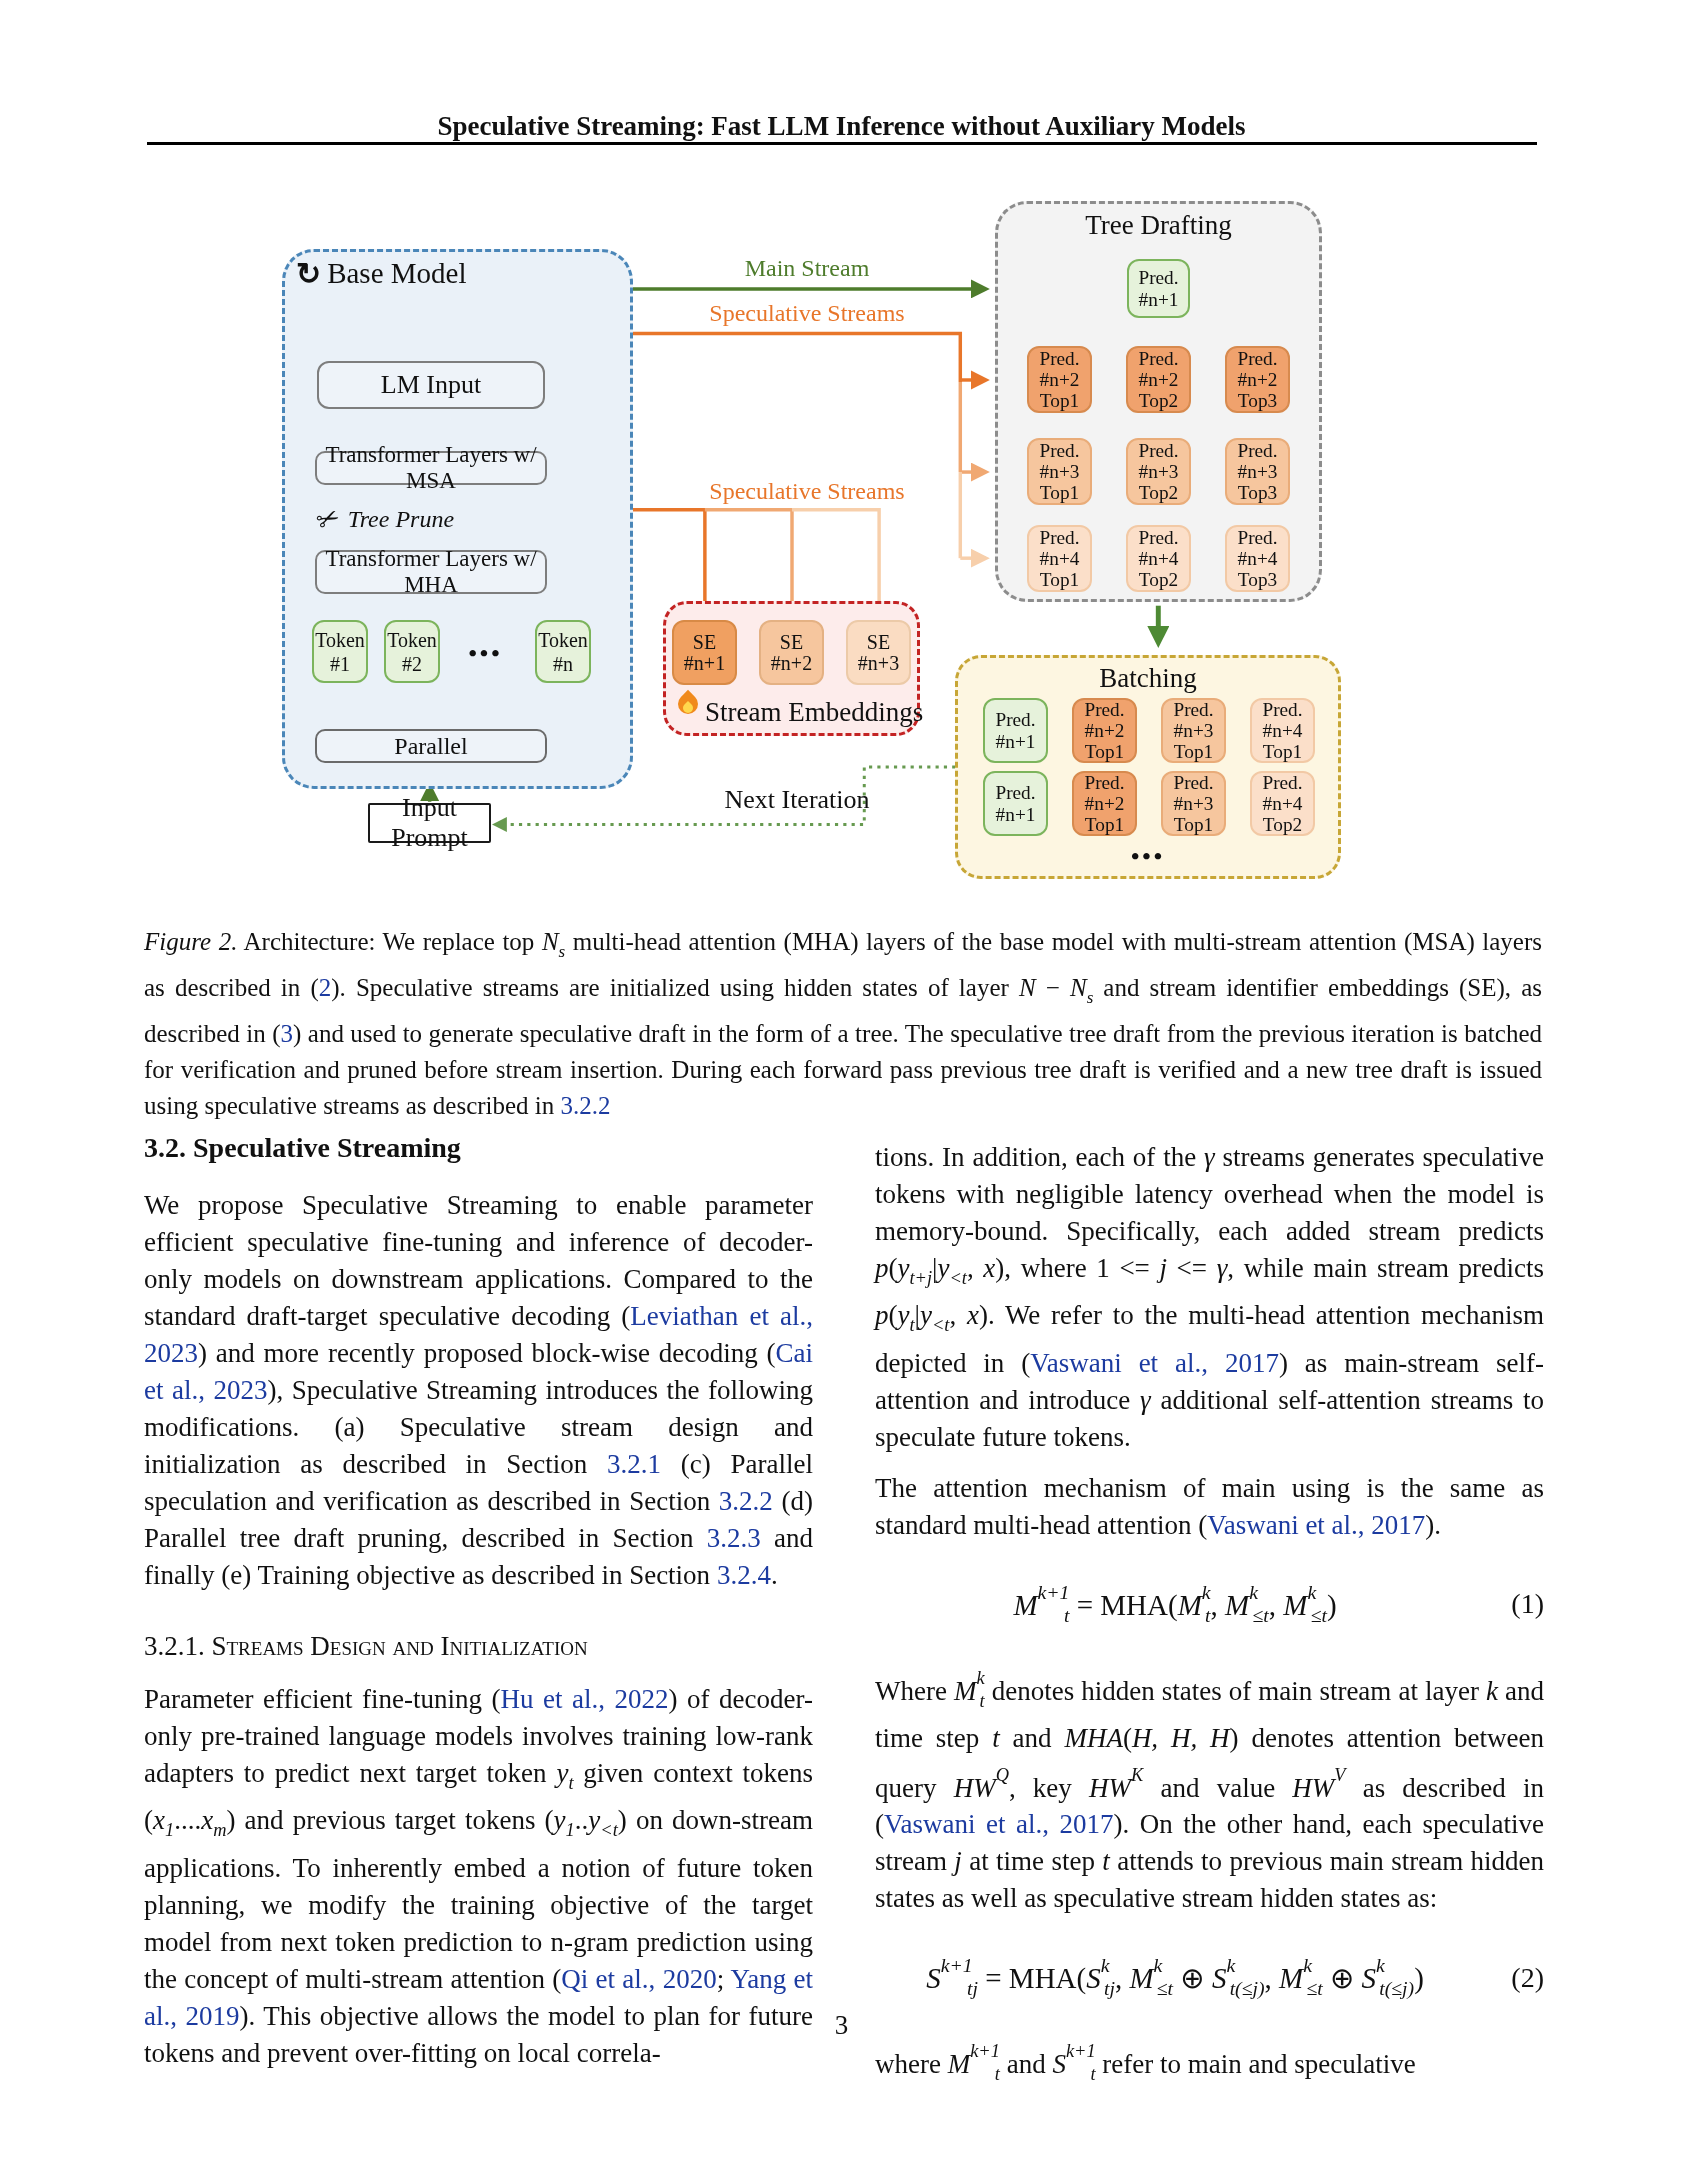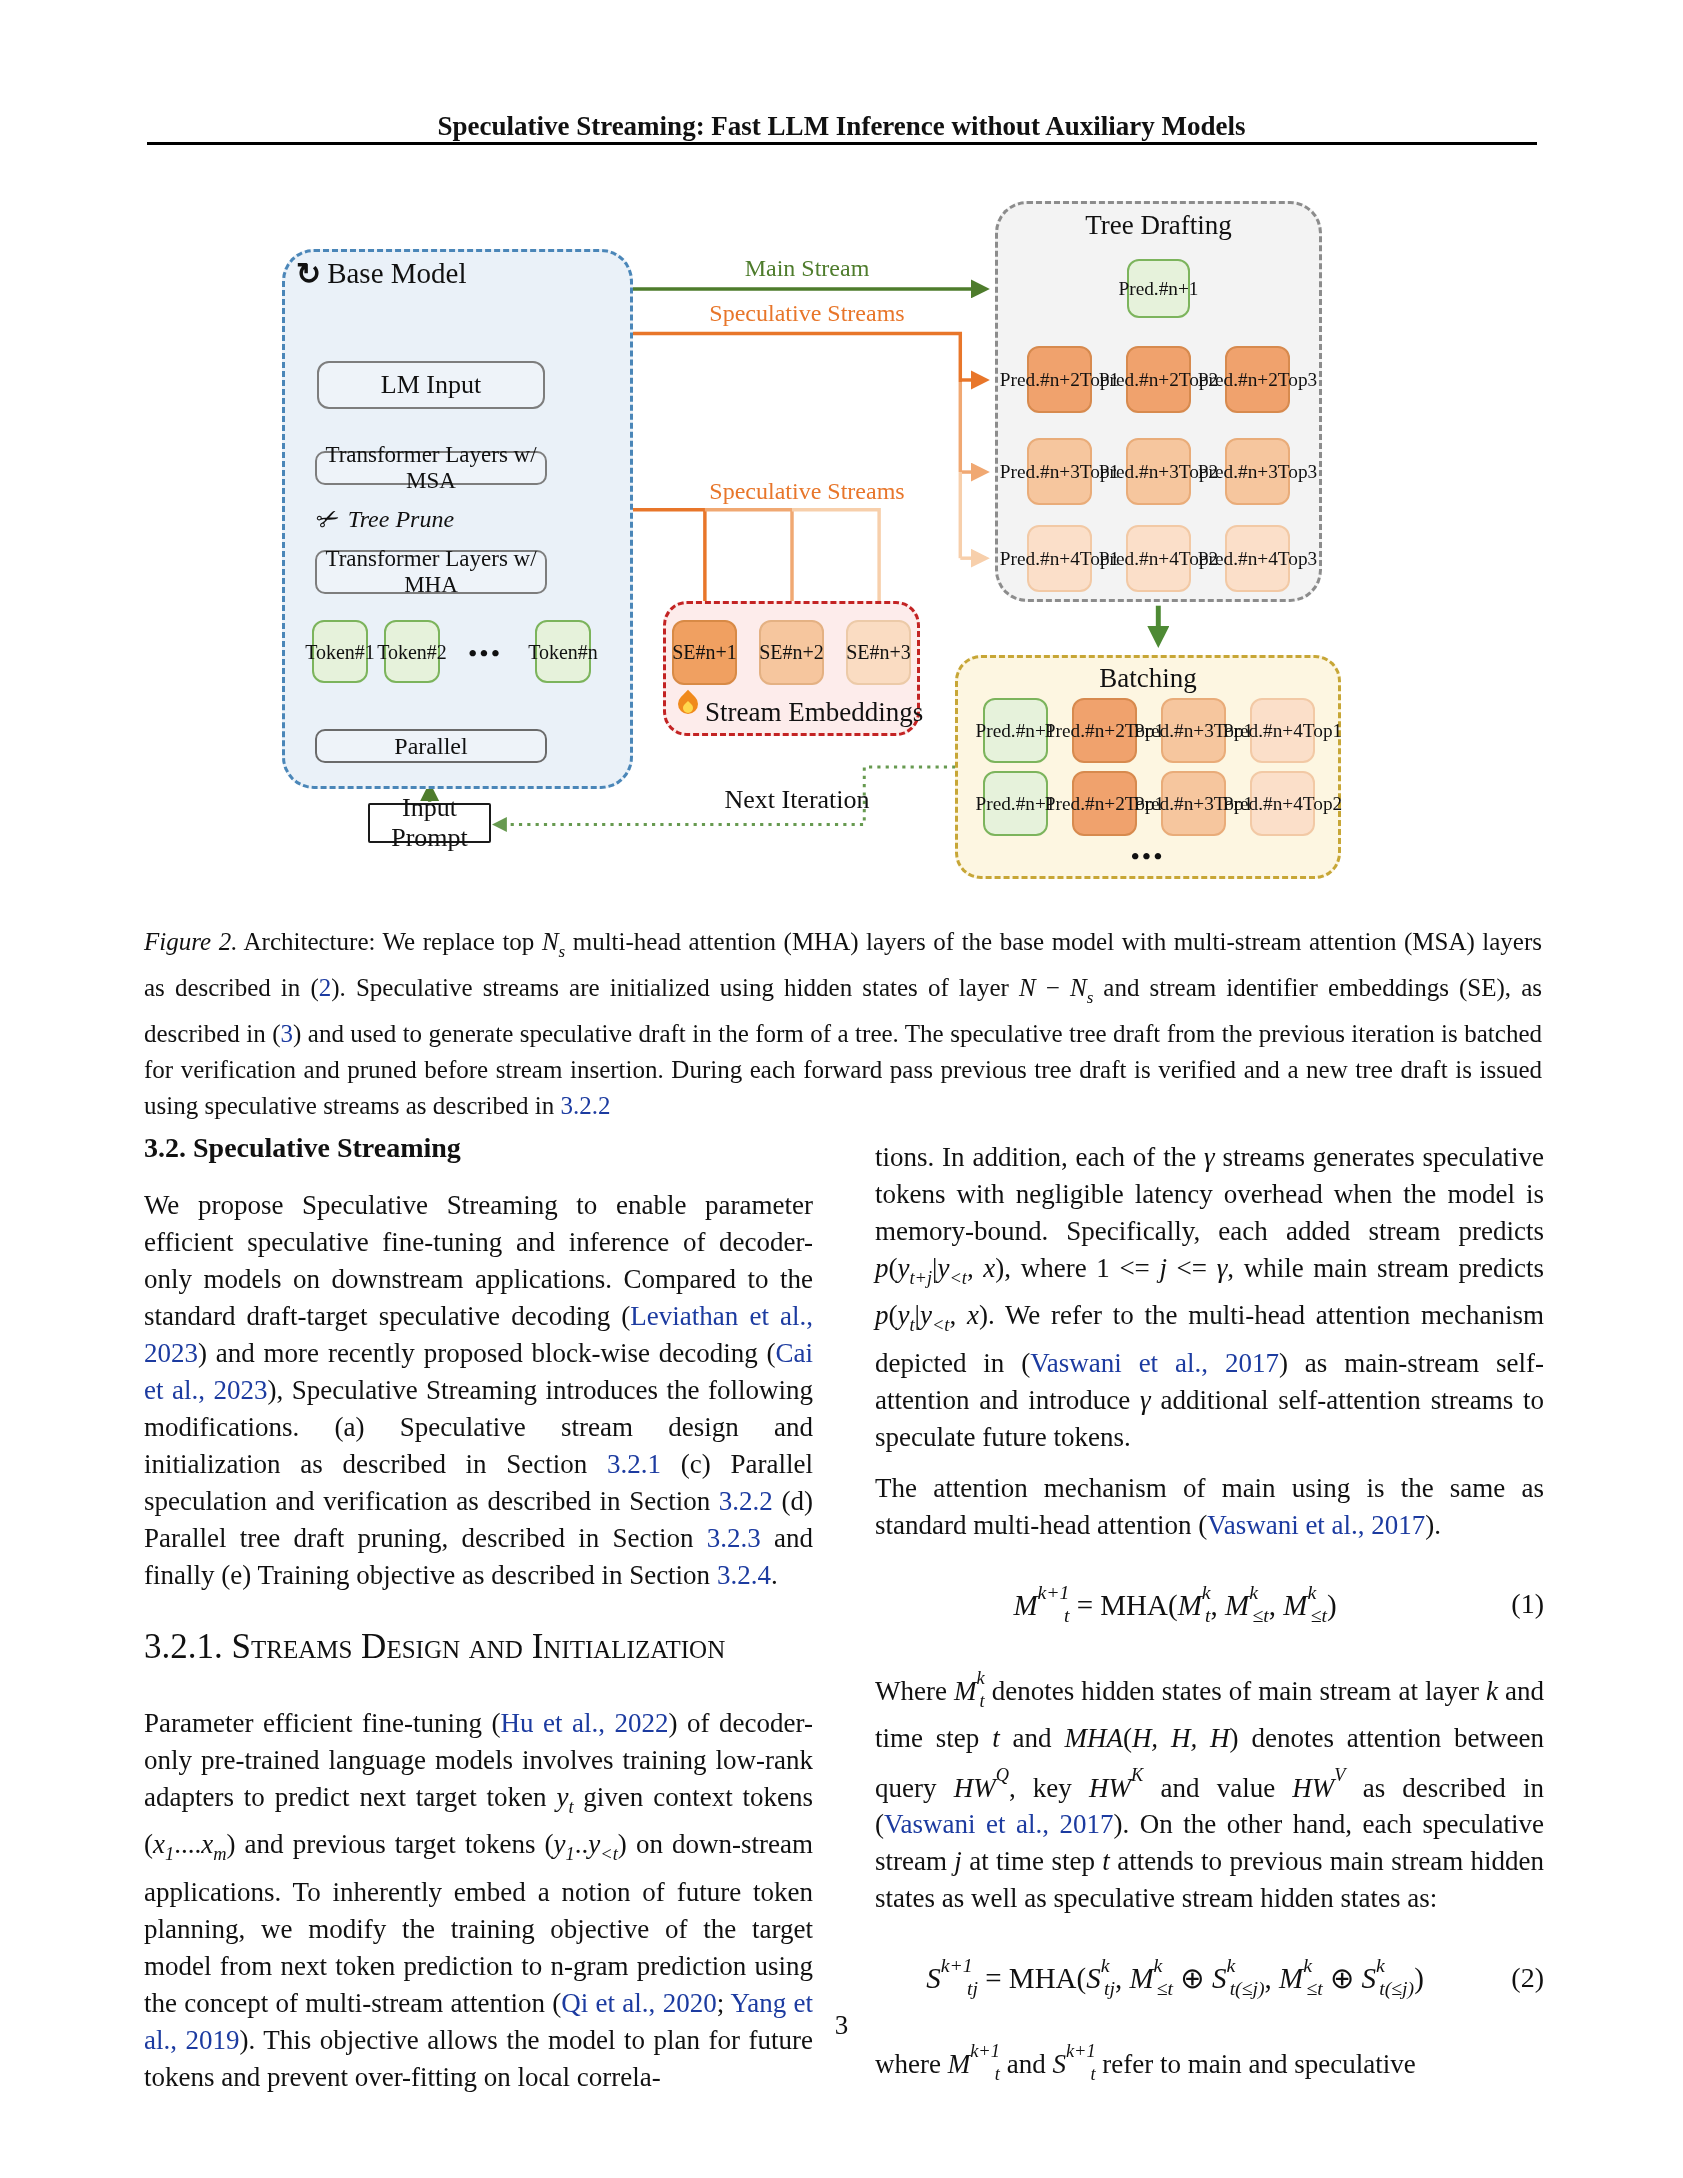--- a/index.html
+++ b/index.html
@@ -5,21 +5,21 @@
   html,body{margin:0;padding:0;background:#ffffff;}
   .page{position:relative;width:1683px;height:2178px;background:#fff;overflow:hidden;
         font-family:"Liberation Serif",serif;color:#111;}
   
   .header-title{position:absolute;top:111px;left:0;width:1683px;text-align:center;
     font-weight:bold;font-size:27px;}
   .header-rule{position:absolute;top:142px;left:147px;width:1390px;height:3px;background:#000;}
   
   .fig{position:absolute;left:0;top:158px;width:1683px;height:738px;}
   .fig svg{position:absolute;left:0;top:0;}
-  .fbox{position:absolute;box-sizing:border-box;display:flex;flex-direction:row;
+  .fbox{position:absolute;box-sizing:border-box;display:flex;flex-direction:column;
         align-items:center;justify-content:center;text-align:center;border-radius:12px;}
   .container-box{position:absolute;box-sizing:border-box;}
   .base-model{left:282px;top:91px;width:351px;height:540px;border:3px dashed #4a86b8;
      border-radius:32px;background:#eaf1f8;}
   .tree-box{left:995px;top:43px;width:327px;height:401px;border:3px dashed #8c8c8c;
      border-radius:32px;background:#f3f3f3;}
   .se-box{left:663px;top:443px;width:257px;height:135px;border:3.5px dashed #c32323;
      border-radius:24px;background:#fdeceb;}
   .batch-box{left:955px;top:497px;width:386px;height:224px;border:3px dashed #c7a636;
      border-radius:26px;background:#fdf6e1;}
@@ -47,21 +47,21 @@
      border-radius:0 50% 50% 50%;transform:rotate(45deg);left:7px;top:10px;}
   .se-title{position:absolute;left:705px;top:539px;font-size:27px;}
   
   .caption{position:absolute;left:144px;top:924px;width:1398px;font-size:25px;
      line-height:36px;text-align:justify;}
   .col{position:absolute;top:1117px;width:669px;font-size:27px;line-height:37px;
      text-align:justify;}
   .col-left{left:144px;}
   .col-right{left:875px;}
   .h1{font-size:28px;font-weight:bold;margin:14px 0 22px 0;text-align:left;line-height:34px;}
-  .h2{font-size:35px;font-variant:small-caps;margin:34px 0 40px 0;text-align:left;}
+  .h2{font-size:27px;font-variant:small-caps;margin:34px 0 16px 0;text-align:left;}
   .para{margin:0 0 14px 0;}
   .tlink{color:#1c3ba0;}
   .tmath{font-style:italic;}
   .tit{font-style:italic;}
   .tsub{font-size:68%;vertical-align:-20%;font-style:italic;}
   .tsup{font-size:68%;vertical-align:42%;font-style:italic;}
   .tsup+.tsub{margin-left:-0.28em;}
   .eq{display:flex;align-items:center;margin:30px 0 26px 0;font-size:29px;}
   .eq-body{flex:1;text-align:center;}
   .eq-tag{width:69px;text-align:right;font-size:28px;}

